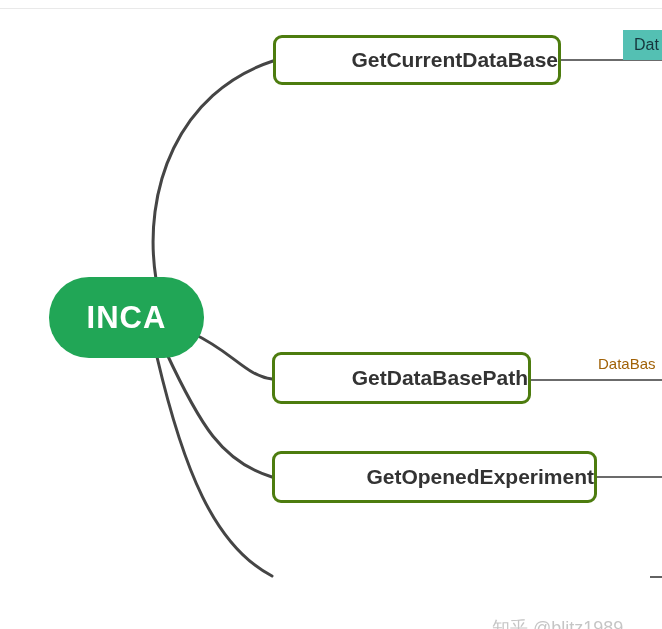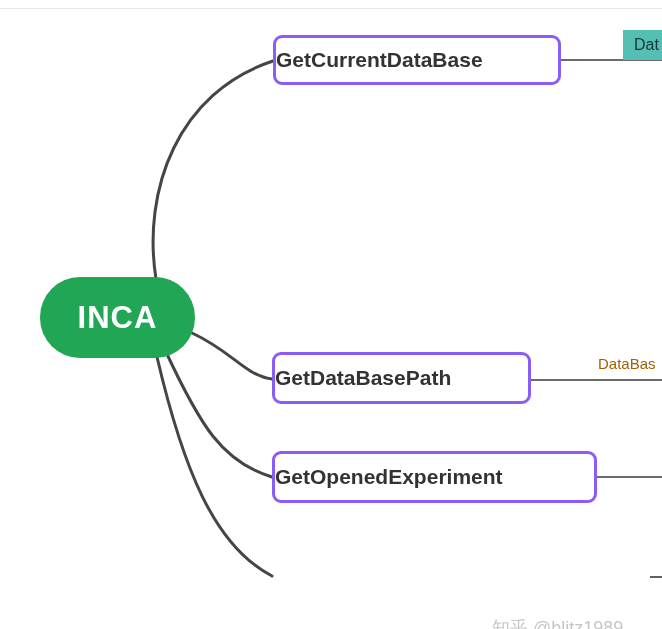--- a/index.html
+++ b/index.html
@@ -19,37 +19,37 @@
   }
   svg.branches {
     position: absolute;
     left: 0; top: 0;
     width: 662px; height: 629px;
   }
   .topic {
     position: absolute;
     box-sizing: border-box;
     background: #ffffff;
-    border: 3px solid #8b5cf6;
+    border: 3px solid #4d7c0f;
     border-radius: 9px;
     display: flex;
     align-items: center;
-    justify-content: flex-start;
+    justify-content: flex-end;
     font-weight: bold;
     font-size: 21px;
     color: #333333;
     white-space: nowrap;
   }
   .topic1 { left: 273px; top: 35px;  width: 288px; height: 50px; }
   .topic2 { left: 272px; top: 352px; width: 259px; height: 52px; }
   .topic3 { left: 272px; top: 451px; width: 325px; height: 52px; }
   .topic4 { left: 272px; top: 551px; width: 378px; height: 52px; }
   .root {
     position: absolute;
-    left: 40px; top: 277px;
+    left: 49px; top: 277px;
     width: 155px; height: 81px;
     background: #21a656;
     border-radius: 40px;
     display: flex;
     align-items: center;
     justify-content: center;
     color: #ffffff;
     font-weight: bold;
     font-size: 31px;
     letter-spacing: 1px;

